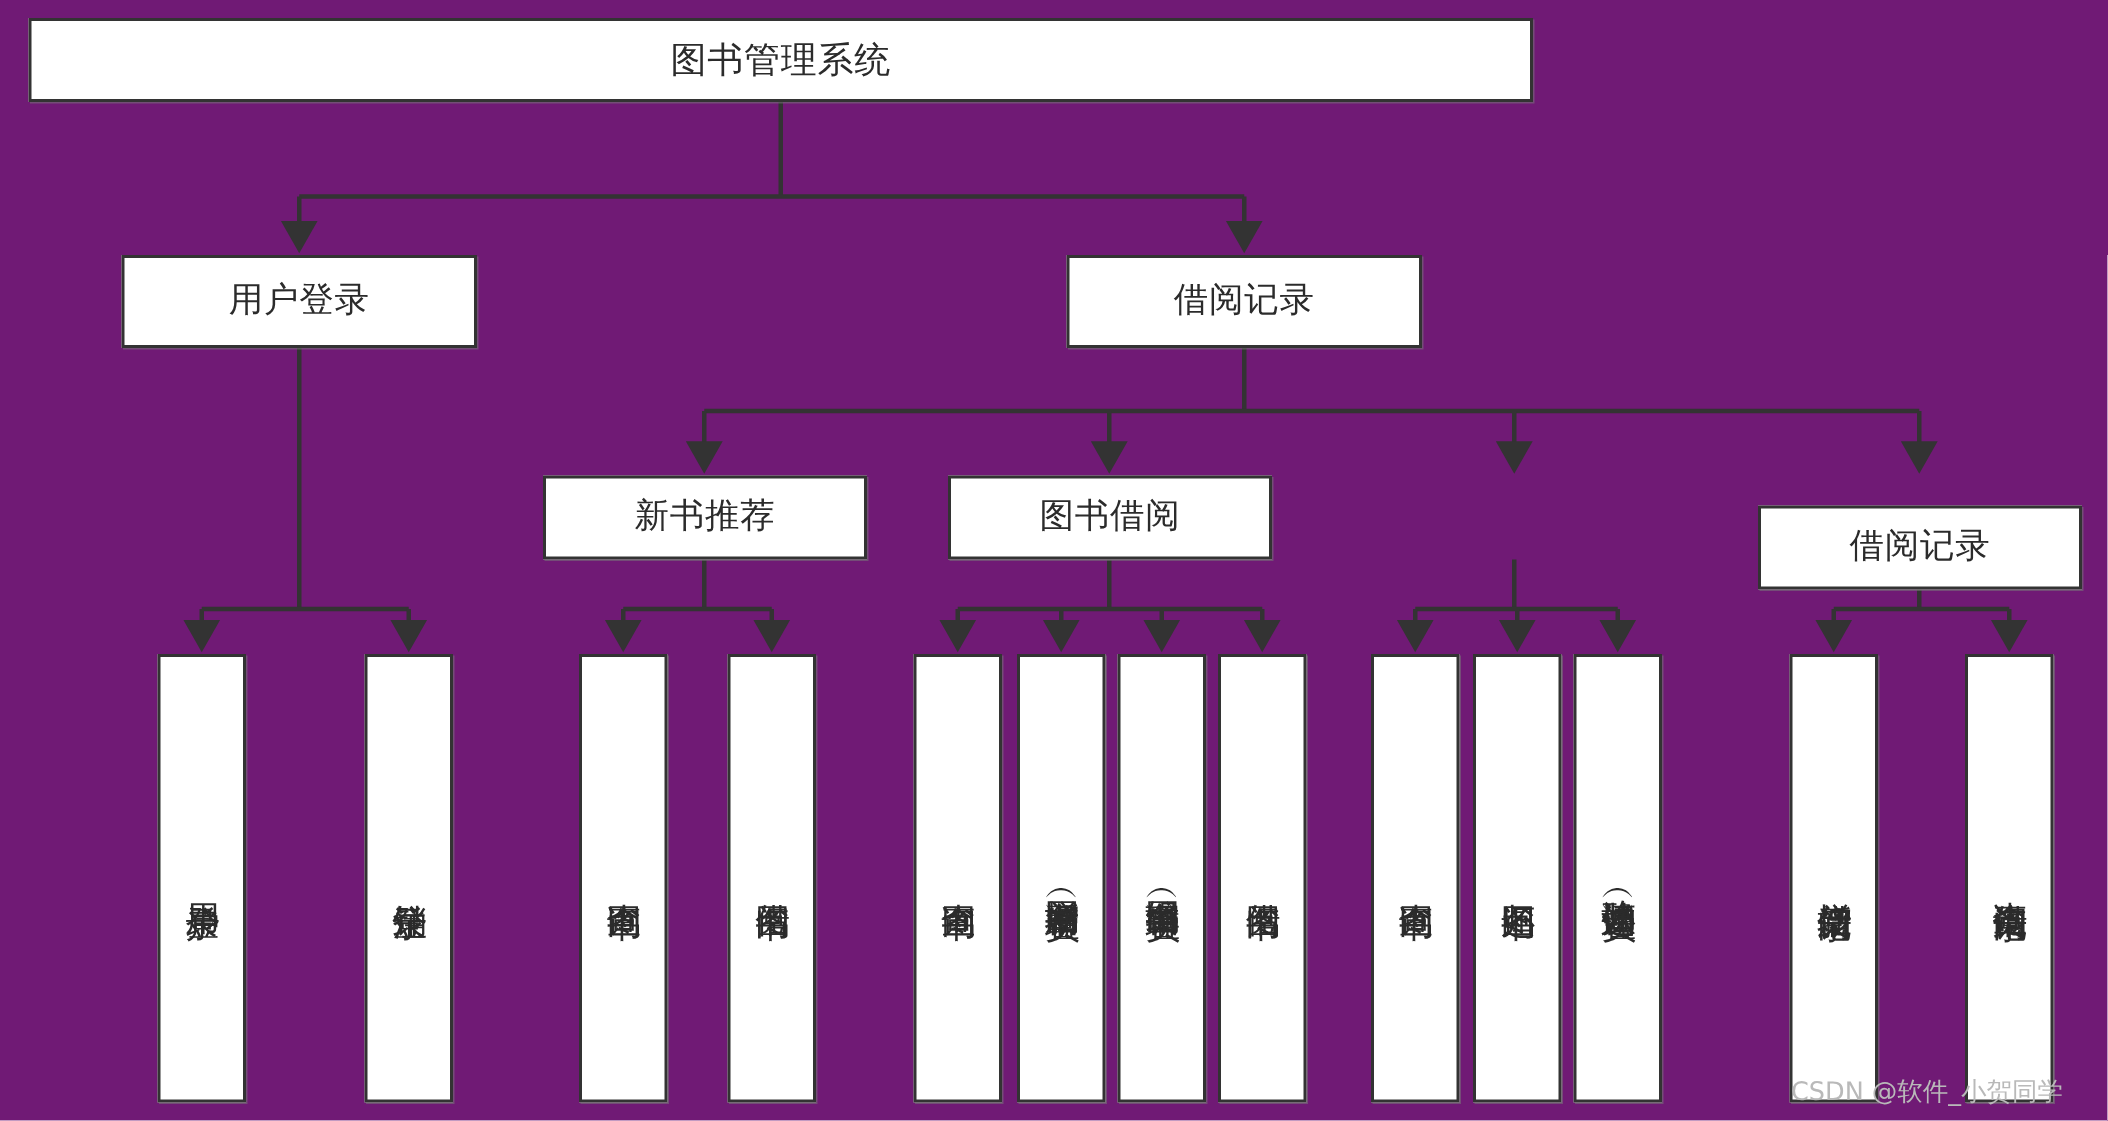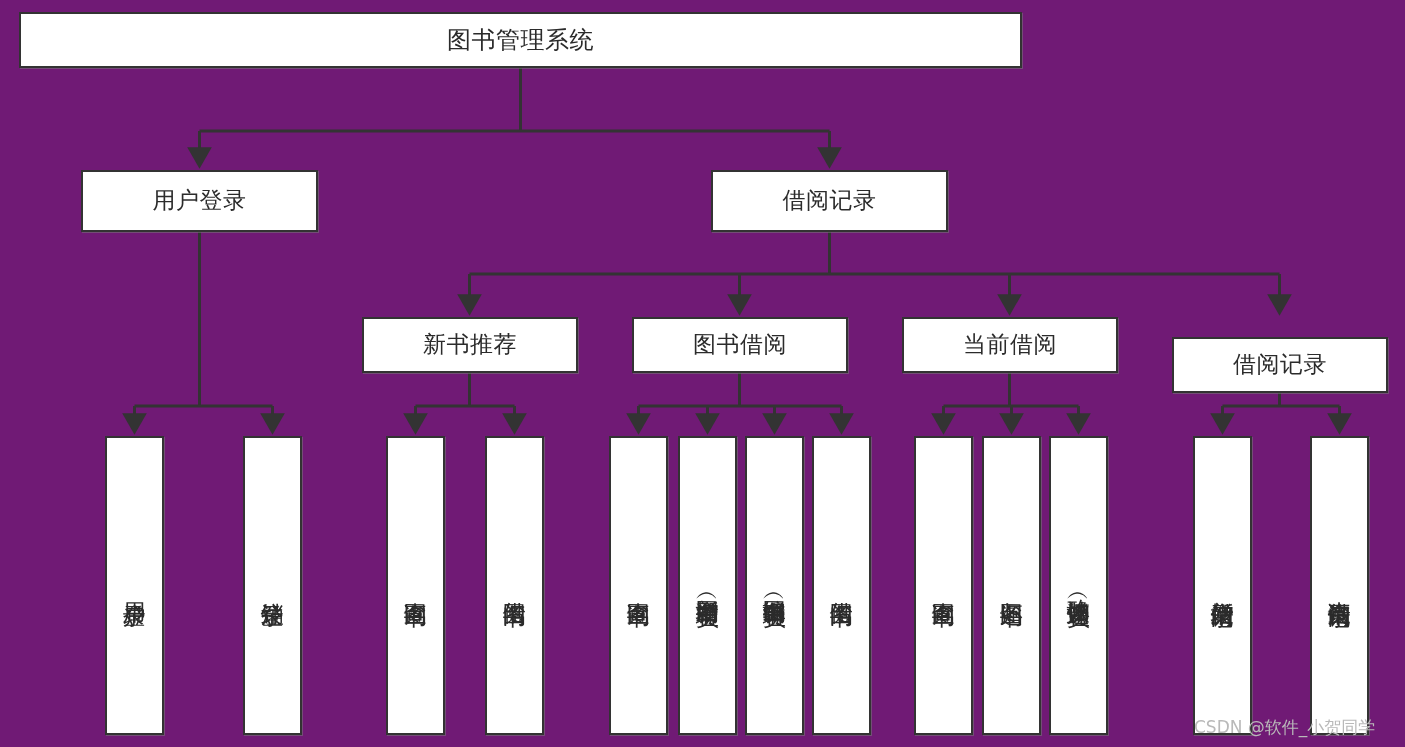--- a/index.html
+++ b/index.html
@@ -146,23 +146,20 @@
   <div class="node horiz" style="left:711px; top:170px; width:237px; height:62px;">
     <span class="label">借阅记录</span>
   </div>
 
   <div class="node horiz" style="left:362px; top:317px; width:216px; height:56px;">
     <span class="label">新书推荐</span>
   </div>
   <div class="node horiz" style="left:632px; top:317px; width:216px; height:56px;">
     <span class="label">图书借阅</span>
   </div>
-  <div class="node horiz" style="left:902px; top:317px; width:216px; height:56px;">
-    <span class="label">当前借阅</span>
-  </div>
   <div class="node horiz" style="left:1172px; top:317px; width:216px; height:56px;margin-top:20px;">
     <span class="label">借阅记录</span>
   </div>
 
   <div class="node vert" style="left:105px; top:436px; width:59px; height:299px;">
     <span class="label">用户登录</span>
   </div>
   <div class="node vert" style="left:243px; top:436px; width:59px; height:299px;">
     <span class="label">注销登录</span>
   </div>

